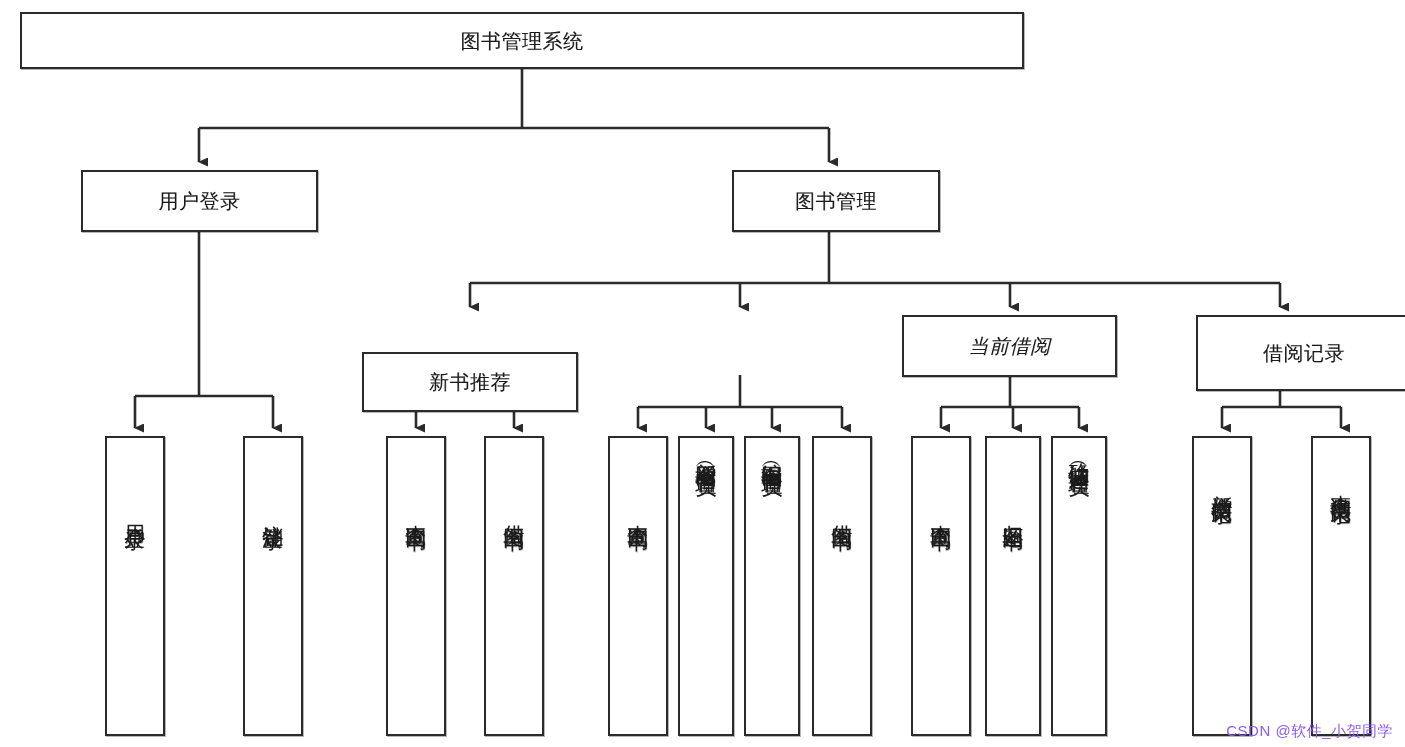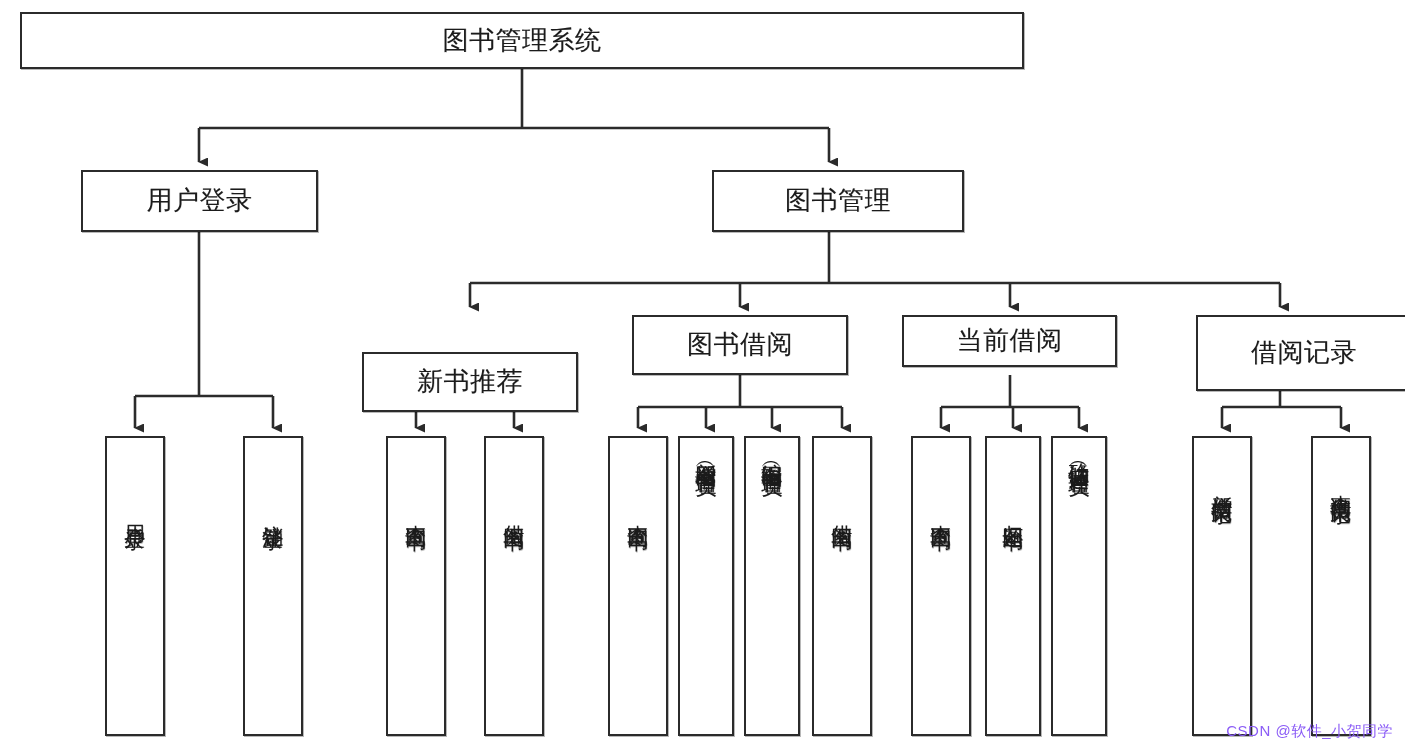--- a/index.html
+++ b/index.html
@@ -31,21 +31,21 @@
     position: absolute;
     box-sizing: border-box;
     background: #ffffff;
     border: 2px solid #2b2b2b;
     display: flex;
     align-items: center;
     justify-content: center;
     box-shadow: 1px 1px 0 rgba(0,0,0,0.28);
   }
   .node-label-h {
-    font-size: 26px;
+    font-size: 20px;
     color: #1b1b1b;
     line-height: 1.2;
     letter-spacing: 0.5px;
     white-space: nowrap;
     text-shadow: 0.4px 0.4px 0 rgba(120,120,120,0.45);
   }
   .node-box.vertical {
     align-items: flex-start;
     justify-content: center;
     padding-top: 14px;
@@ -124,31 +124,28 @@
     </g>
   </svg>
 
   <div class="node-box" style="left:20px; top:12px; width:1004px; height:57px;">
     <span class="node-label-h">图书管理系统</span>
   </div>
 
   <div class="node-box" style="left:81px; top:170px; width:237px; height:62px;">
     <span class="node-label-h">用户登录</span>
   </div>
-  <div class="node-box" style="left:712px; top:170px; width:252px; height:62px;">
+  <div class="node-box" style="left:732px; top:170px; width:208px; height:62px;">
     <span class="node-label-h">图书管理</span>
   </div>
 
   <div class="node-box" style="left:362px; top:315px; width:216px; height:60px;margin-top:37px;">
     <span class="node-label-h">新书推荐</span>
   </div>
-  <div class="node-box" style="left:632px; top:315px; width:216px; height:60px;">
-    <span class="node-label-h">图书借阅</span>
-  </div>
-  <div class="node-box" style="left:902px; top:315px; width:215px; height:52px;">
+  <div class="node-box" style="left:902px; top:315px; width:215px; height:62px;font-style:italic;">
     <span class="node-label-h">当前借阅</span>
   </div>
   <div class="node-box" style="left:1196px; top:315px; width:216px; height:76px;">
     <span class="node-label-h">借阅记录</span>
   </div>
 
   <div class="node-box vertical" style="left:105px; top:436px; width:60px; height:300px; padding-top:70px;">
     <span class="node-label-v">用户登录</span>
   </div>
   <div class="node-box vertical" style="left:243px; top:436px; width:60px; height:300px; padding-top:70px;">

